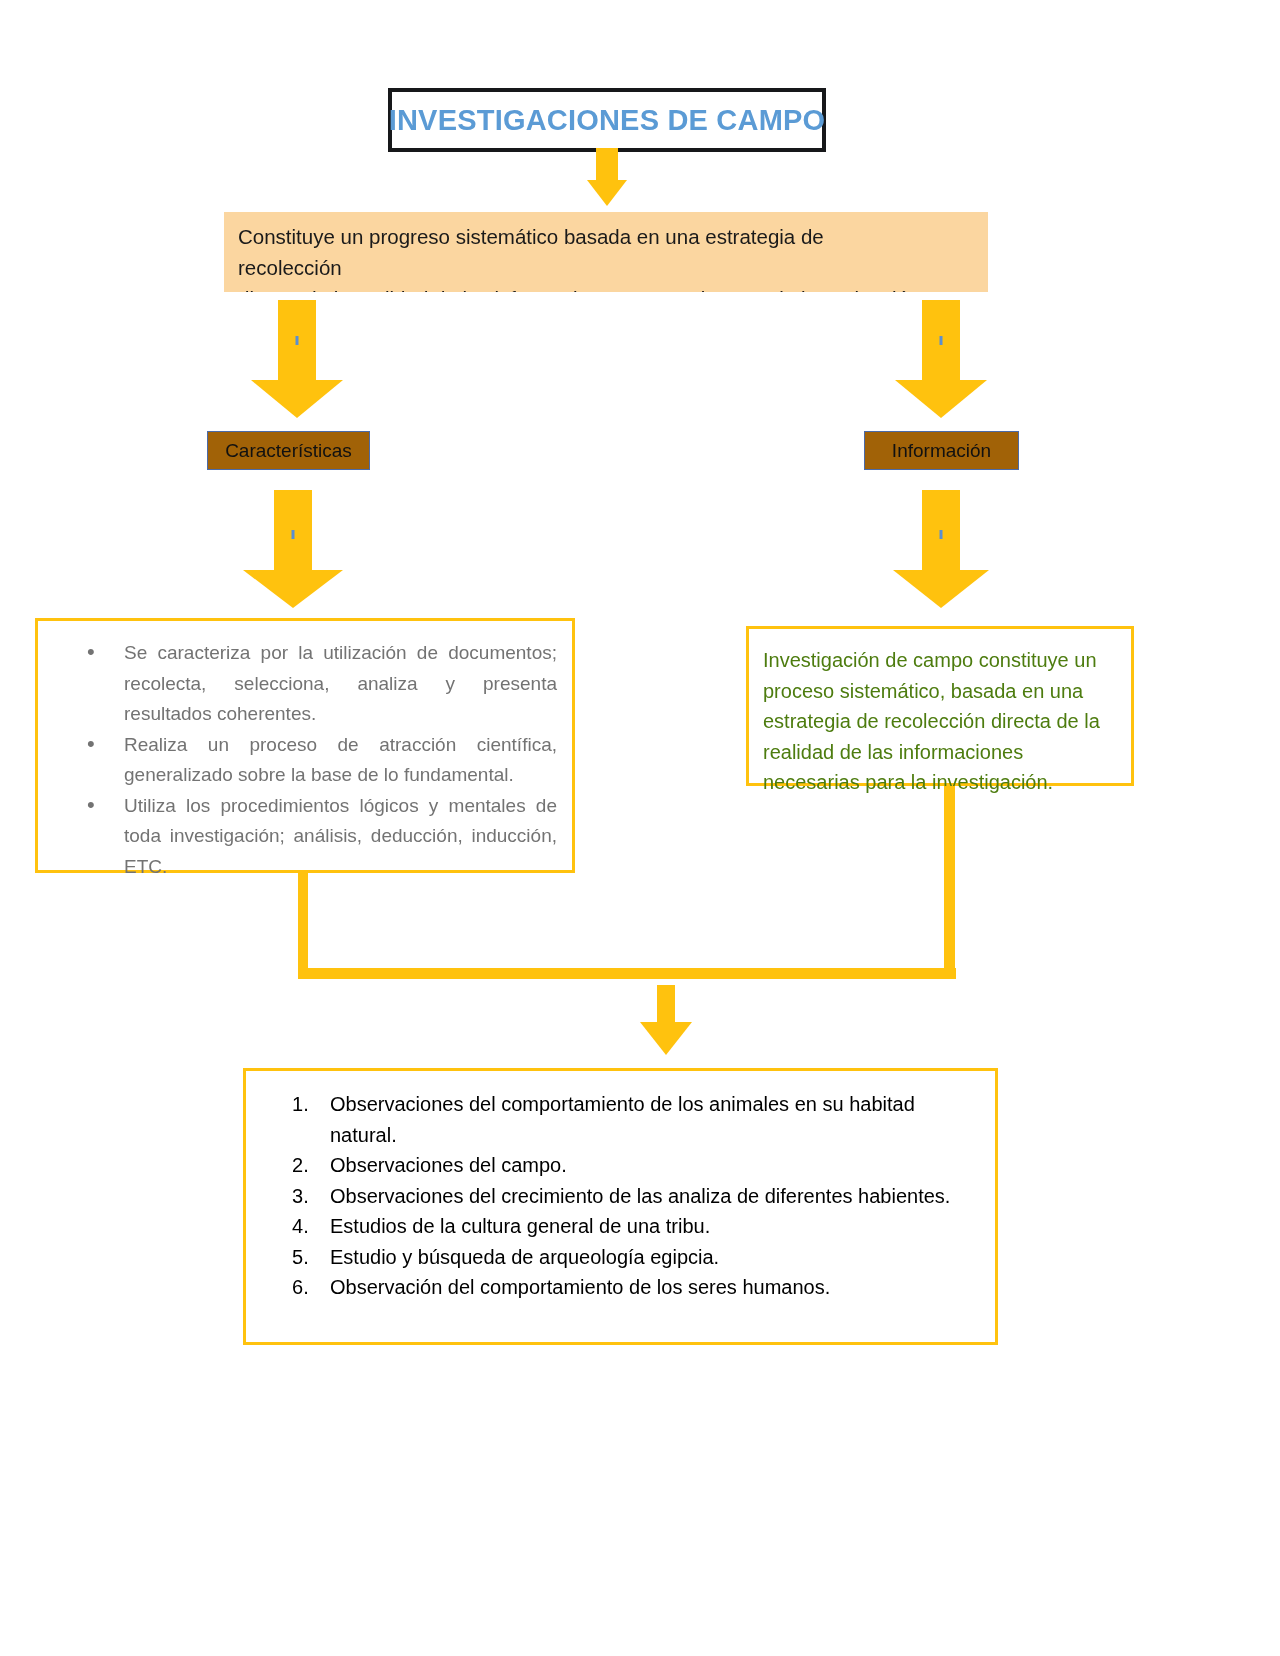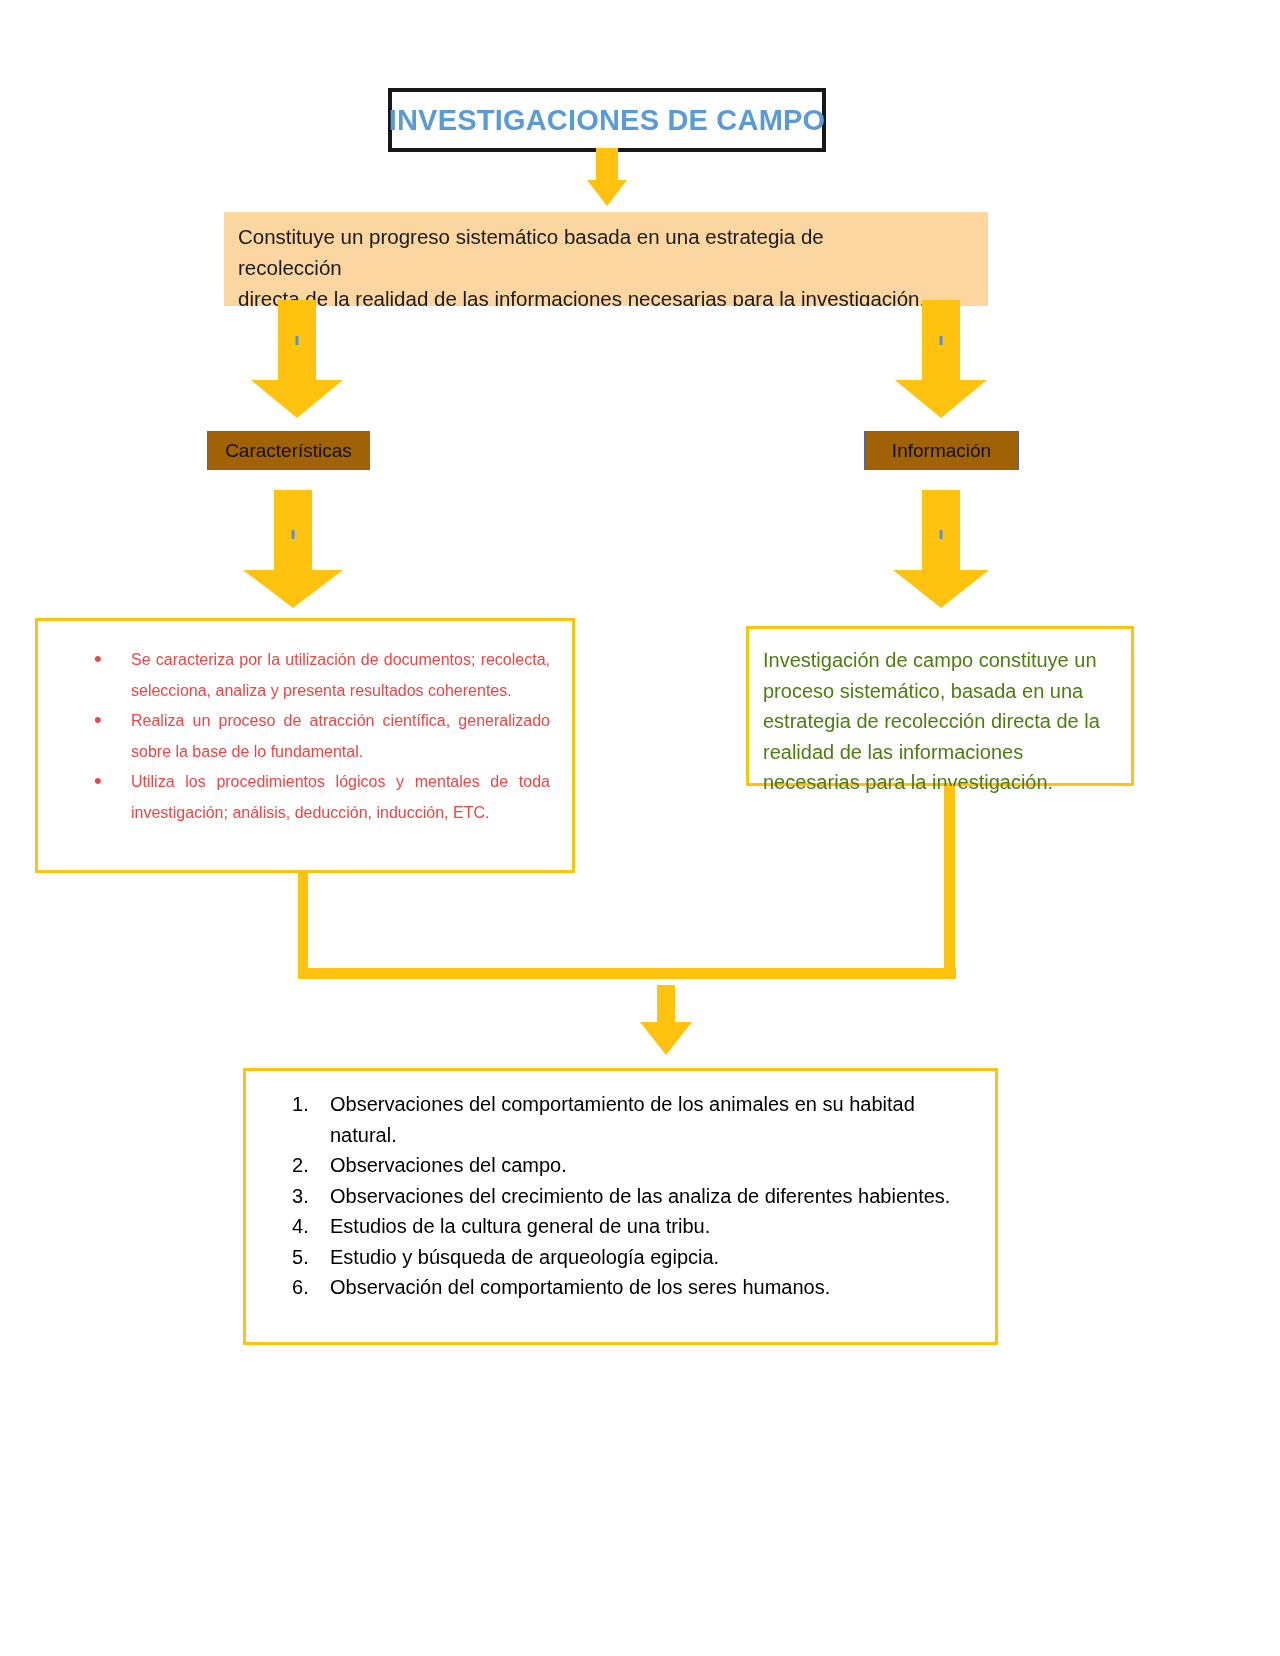--- a/index.html
+++ b/index.html
@@ -40,21 +40,21 @@
     letter-spacing: 0.2px;
     white-space: nowrap;
   }
 
   
   .intro-band {
     position: absolute;
     left: 224px;
     top: 212px;
     width: 764px;
-    height: 94px;
+    height: 80px;
     background: #fbd6a0;
     overflow: hidden;
     box-sizing: border-box;
   }
   .intro-band .inner {
     position: absolute;
     left: 14px;
     top: 9px;
     width: 736px;
     color: #1a1a1a;
@@ -156,25 +156,25 @@
     background: #ffffff;
     box-sizing: border-box;
   }
   #box-caracteristicas { left: 35px; top: 618px; width: 540px; height: 255px; }
   #box-informacion     { left: 746px; top: 626px; width: 388px; height: 160px; }
   #box-ejemplos        { left: 243px; top: 1068px; width: 755px; height: 277px; }
 
   
   ul.bullets {
     list-style: none;
-    margin: 8px;
+    margin: 1px;
     padding: 16px 14px 0 0;
-    font-size: 16px;
+    font-size: 19px;
     line-height: 30.5px;
-    color: #ef4444;
+    color: #737373;
   }
   ul.bullets > li {
     position: relative;
     padding-left: 85px;
     margin-bottom: 0;
     text-align: justify;
     text-align-last: left;
   }
   ul.bullets > li::before {
     content: "\2022";

